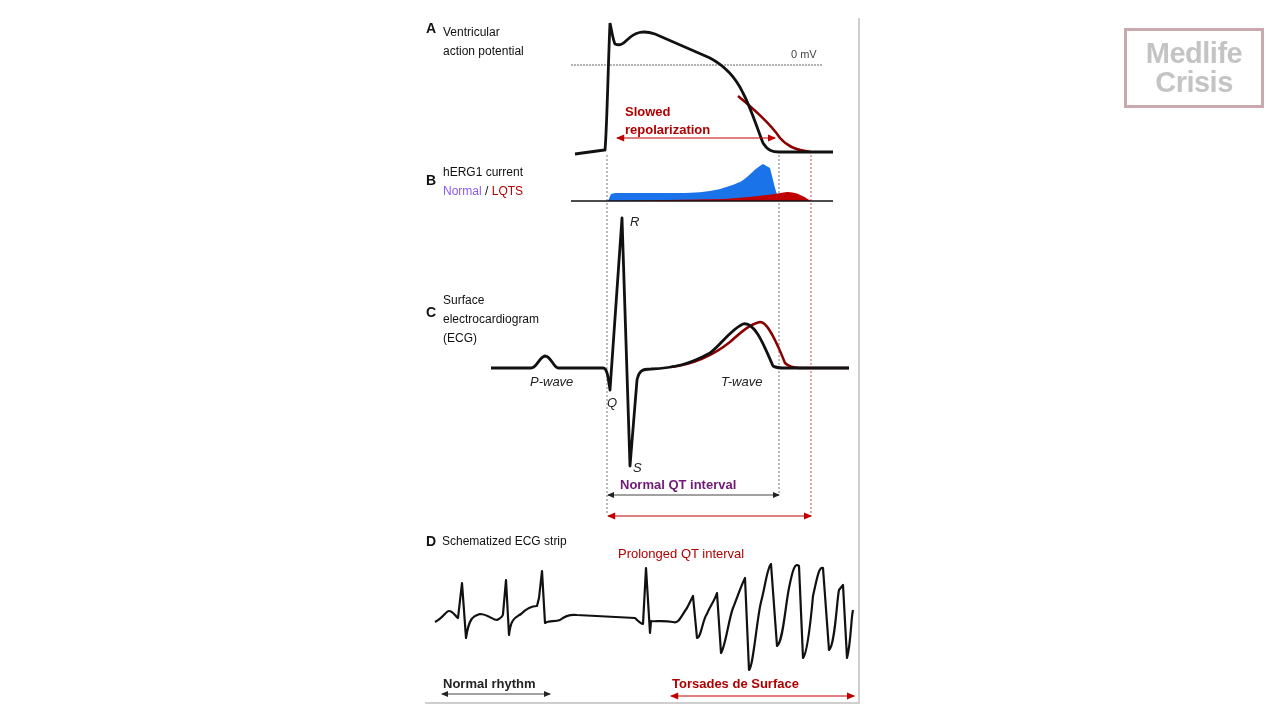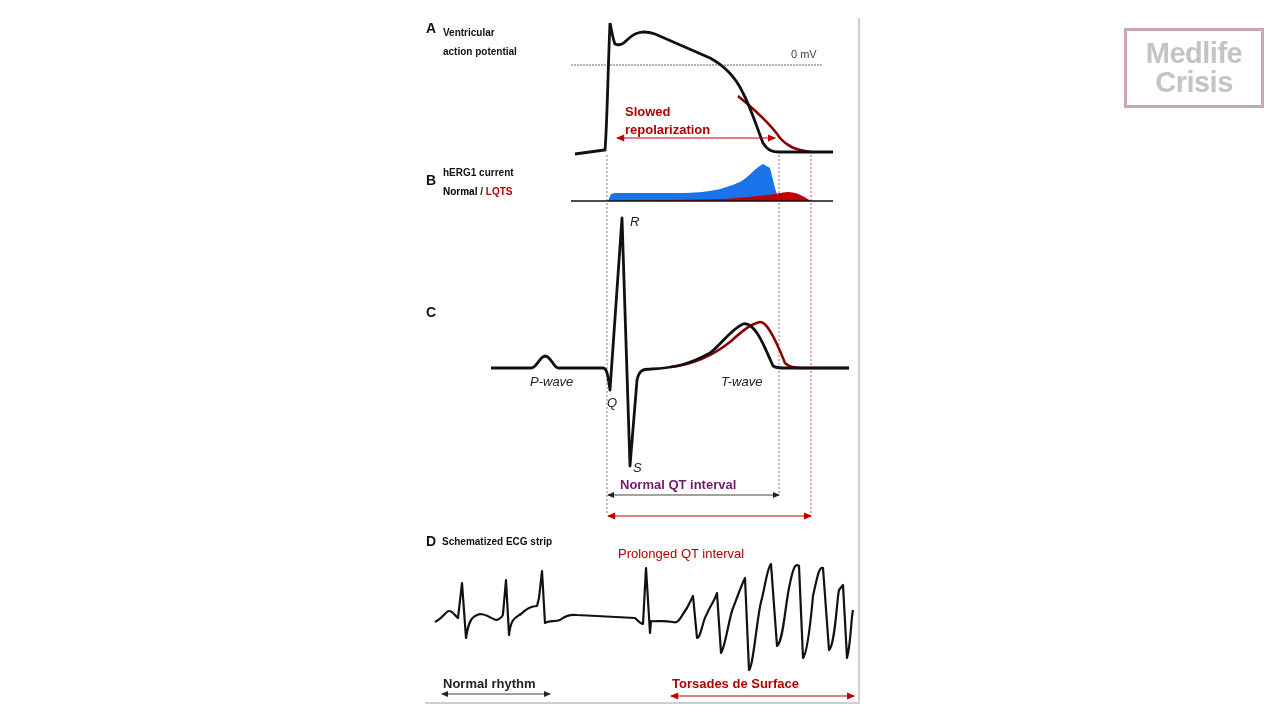--- a/index.html
+++ b/index.html
@@ -1,26 +1,26 @@
 <!DOCTYPE html>
 <html><head>
 <meta charset="utf-8">
 <style>
   html, body { margin:0; padding:0; }
   body { width:1280px; height:720px; background:#ffffff; position:relative; overflow:hidden;
          font-family:"Liberation Sans", "DejaVu Sans", sans-serif; }
   .figure { position:absolute; left:425px; top:18px; width:433px; height:684px;
             background:#ffffff; border-right:2px solid #cfcfcf; border-bottom:2px solid #cfcfcf; }
-  .lbl { position:absolute; font-weight:bold; color:#111; font-size:10px; line-height:19px; }
+  .lbl { position:absolute; font-weight:normal; color:#111; font-size:12px; line-height:19px; }
   .letter { position:absolute; font-weight:bold; color:#111; font-size:14px; }
   svg.art { position:absolute; left:0; top:0; }
   .txt { position:absolute; font-size:13px; }
   .ital { font-style:italic; color:#222; font-weight:normal; }
   .red { color:#b00000; }
-  .blue { color:#000000; }
+  .blue { color:#8b5cf6; }
   .watermark { position:absolute; left:1124px; top:28px; width:140px; height:80px;
                border:3px solid #c9a9ad; background:#ffffff; box-sizing:border-box;
                display:flex; flex-direction:column; align-items:center; justify-content:center;
                color:#c4c4c4; font-weight:bold; font-size:29px; line-height:29px; letter-spacing:-0.5px; }
 </style>
 </head>
 <body>
 
 <div class="figure">
 
@@ -37,20 +37,25 @@
 
   <div class="letter" style="left:1px;top:154px;">B</div>
   <div class="lbl" style="left:18px;top:145px;">hERG1 current</div>
   <div class="lbl" style="left:18px;top:164px;">
     <span class="blue">Normal</span>
     <span>/</span>
     <span class="red">LQTS</span>
   </div>
 
   <div class="letter" style="left:1px;top:286px;">C</div>
+  <div class="lbl" style="left:18px;top:273px;">
+    <div>Surface</div>
+    <div>electrocardiogram</div>
+    <div>(ECG)</div>
+  </div>
   <div class="txt ital" style="left:105px;top:356px;">P-wave</div>
   <div class="txt ital" style="left:296px;top:356px;">T-wave</div>
   <div class="txt ital" style="left:182px;top:377px;">Q</div>
   <div class="txt ital" style="left:205px;top:196px;">R</div>
   <div class="txt ital" style="left:208px;top:442px;">S</div>
   <div class="txt" style="left:195px;top:459px;font-weight:bold;color:#701a75;">Normal QT interval</div>
   <div class="txt red" style="left:193px;top:480px;font-weight:normal;margin-top:48px;">Prolonged QT interval</div>
 
   <div class="letter" style="left:1px;top:515px;">D</div>
   <div class="lbl" style="left:17px;top:514px;">Schematized ECG strip</div>

